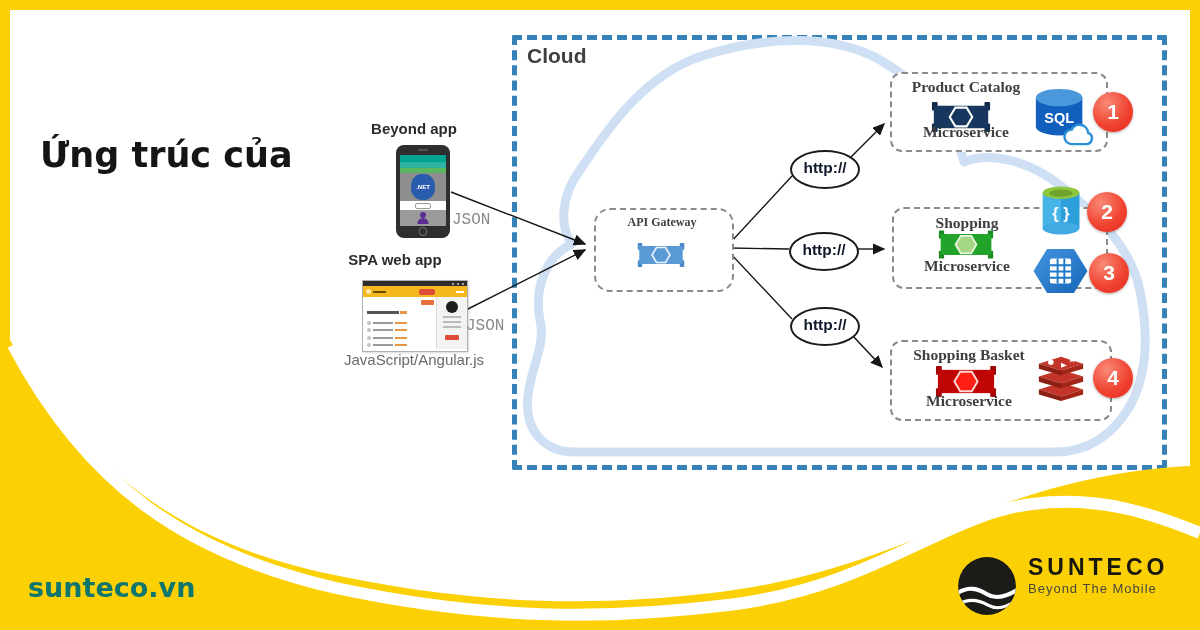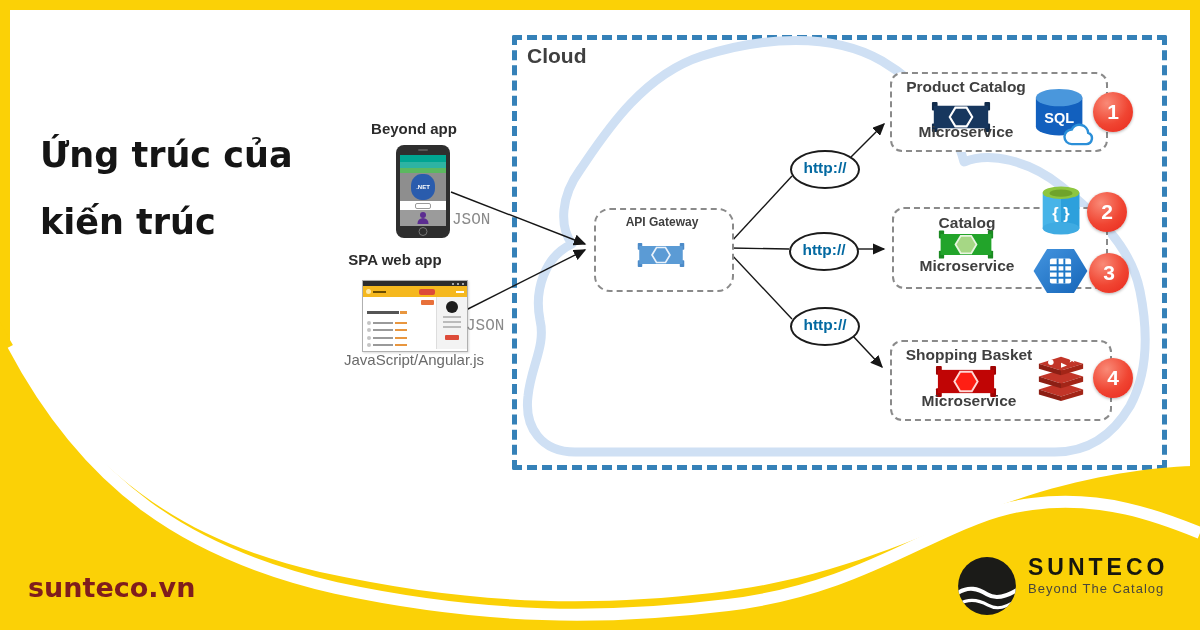--- a/index.html
+++ b/index.html
@@ -12,24 +12,24 @@
     font-family:"DejaVu Sans",sans-serif;font-weight:bold;font-size:35px;line-height:67px;}
   
   #diagram-lines{position:absolute;left:0;top:0;z-index:2;pointer-events:none;}
   #footer-waves{position:absolute;left:0;top:0;z-index:5;pointer-events:none;}
   
   #cloud-boundary{position:absolute;left:512px;top:35px;width:645px;height:425px;
     border:5px dashed #3581B8;border-radius:2px;z-index:1;background:transparent;}
   #cloud-label{position:absolute;left:527px;top:44px;font-size:21px;font-weight:bold;color:#3F3F3F;z-index:3;}
   
   .node-box{position:absolute;background:#fff;border:2px dashed #8a8a8a;border-radius:12px;z-index:3;}
-  .node-title{position:absolute;text-align:center;font-weight:bold;color:#3F3F3F;font-size:15.5px;z-index:4;}
+  .node-title{position:absolute;text-align:center;font-weight:bold;color:#3F3F3F;font-size:15.5px;z-index:4;font-family:Liberation Serif, serif;}
   
   .http-ellipse{position:absolute;width:66px;height:35px;background:#fff;border:2px solid #1b1b1b;
-    border-radius:50%;text-align:center;line-height:31px;font-size:15.5px;font-weight:600;color:#0369a1;z-index:3;}
+    border-radius:50%;text-align:center;line-height:31px;font-size:15.5px;font-weight:600;color:#0f172a;z-index:3;}
   
   .badge{position:absolute;width:40px;height:40px;border-radius:50%;z-index:6;
     background:radial-gradient(circle at 35% 28%, #F98A77 0%, #F04532 55%, #E8271C 100%);
     color:#fff;font-size:21px;font-weight:bold;display:flex;align-items:center;justify-content:center;
     box-shadow:0 1px 3px rgba(0,0,0,.3);}
   .icon-abs{position:absolute;z-index:4;}
   
   .client-label{position:absolute;text-align:center;font-weight:bold;font-size:15px;color:#2b2b2b;z-index:3;}
   .json-label{position:absolute;font-size:16px;color:#8a8a8a;z-index:3;font-family:Liberation Mono, monospace;}
   #spa-caption{position:absolute;left:344px;top:351px;width:130px;text-align:center;font-size:15px;color:#6a6a6a;z-index:3;}
@@ -66,36 +66,35 @@
   #spa .cta{position:absolute;right:2px;top:3px;width:13px;height:5px;background:#E8703A;border-radius:1px;}
   #spa .row{display:flex;align-items:center;margin-top:3.2px;}
   #spa .row .av{width:4px;height:4px;border-radius:50%;background:#c4c4c4;margin-right:2px;}
   #spa .row .l1{width:20px;height:2px;background:#9a9a9a;margin-right:2px;}
   #spa .row .l2{width:12px;height:2px;background:#E8963F;}
   #spa .side{width:30px;background:#f3f3f3;border-left:1px solid #ddd;position:relative;}
   #spa .side .logo{position:absolute;left:50%;top:4px;transform:translateX(-50%);width:12px;height:12px;border-radius:50%;background:#1d1d1d;}
   #spa .side .sl{position:absolute;left:50%;transform:translateX(-50%);width:18px;height:2px;background:#bbb;}
   #spa .side .sbtn{position:absolute;left:50%;transform:translateX(-50%);top:38px;width:14px;height:5px;background:#DD4B39;border-radius:1px;}
   
-  #website{position:absolute;left:28px;top:572px;font-size:27px;font-weight:bold;color:#7f1d1d;z-index:6;font-family:"DejaVu Sans",sans-serif;}
+  #website{position:absolute;left:28px;top:572px;font-size:27px;font-weight:bold;color:#0f766e;z-index:6;font-family:"DejaVu Sans",sans-serif;}
   #brand-logo{position:absolute;left:956px;top:555px;z-index:6;display:flex;}
   #brand-text{margin-left:10px;}
   #brand-name{font-size:23px;font-weight:bold;letter-spacing:4px;color:#17170f;line-height:24px;}
   #brand-tagline{font-size:13px;color:#4a473c;letter-spacing:1px;margin-top:2px;}
 </style>
 </head>
 <body>
 
 <div id="stage">
 
   <div id="canvas"></div>
 
   <div id="headline">
     <div>Ứng trúc của</div>
-    <div>kiến trúc</div>
   </div>
 
   <div id="cloud-boundary"></div>
   <div id="cloud-label">Cloud</div>
 
   <svg id="diagram-lines" width="1200" height="630" viewBox="0 0 1200 630">
     <defs>
       <marker id="ah" markerWidth="10" markerHeight="8" refX="8" refY="4" orient="auto">
         <path d="M0,0 L9,4 L0,8 z" fill="#161616"></path>
       </marker>
@@ -229,21 +228,21 @@
   <svg class="icon-abs" style="left:1032px;top:86px;" width="62" height="62" viewBox="0 0 64 64">
     <rect x="4" y="12" width="48" height="30" fill="#1260BE"></rect>
     <ellipse cx="28" cy="42" rx="24" ry="9" fill="#1260BE"></ellipse>
     <ellipse cx="28" cy="12" rx="24" ry="9" fill="#4A97DC"></ellipse>
     <text x="28" y="38" text-anchor="middle" fill="#ffffff" font-size="15" font-weight="bold" font-family="Liberation Sans, sans-serif">SQL</text>
     <path d="M41,60 h15 a6,6 0 0 0 2,-11.6 a9,9 0 0 0 -17,-3.4 a7.5,7.5 0 0 0 0,15 z" fill="#ffffff" stroke="#2B8FD8" stroke-width="2.5"></path>
   </svg>
   <div class="badge" style="left:1093px;top:92px;">1</div>
 
   <div class="node-box" style="left:892px;top:207px;width:212px;height:78px;"></div>
-  <div class="node-title" style="left:892px;top:214px;width:150px;">Catalog</div>
+  <div class="node-title" style="left:892px;top:214px;width:150px;">Shopping</div>
   <svg class="icon-abs" style="left:938px;top:230px;" width="56" height="29" viewBox="0 0 64 32">
     <rect x="1" y="0" width="6" height="9" rx="1" fill="#1B8A22"></rect>
       <rect x="1" y="23" width="6" height="9" rx="1" fill="#1B8A22"></rect>
     <rect x="57" y="0" width="6" height="9" rx="1" fill="#1B8A22"></rect>
       <rect x="57" y="23" width="6" height="9" rx="1" fill="#1B8A22"></rect>
     <rect x="3" y="4" width="58" height="24" fill="#22A42A"></rect>
     <polygon points="20,16 26,6 38,6 44,16 38,26 26,26" fill="#A6D785" stroke="#E8F5E0" stroke-width="2"></polygon>
   </svg>
   <div class="node-title" style="left:892px;top:257px;width:150px;">Microservice</div>
   <svg class="icon-abs" style="left:1038px;top:184px;" width="46" height="52" viewBox="0 0 46 54">
@@ -324,17 +323,17 @@
           </clipPath>
         </defs>
       <circle cx="30" cy="30" r="28" fill="#1b1b18"></circle>
       <g clip-path="url(#lc)">
         <path d="M0,38 C12,29 22,33 30,38 C39,43.5 50,40 62,32" fill="none" stroke="#ffffff" stroke-width="4"></path>
         <path d="M2,48 C13,41 23,44 31,48.5 C40,53.5 50,50 58,44" fill="none" stroke="#ffffff" stroke-width="3"></path>
       </g>
     </svg>
     <div id="brand-text">
       <div id="brand-name">SUNTECO</div>
-      <div id="brand-tagline">Beyond The Catalog</div>
+      <div id="brand-tagline">Beyond The Mobile</div>
     </div>
   </div>
 
 </div>
 
 </body></html>

